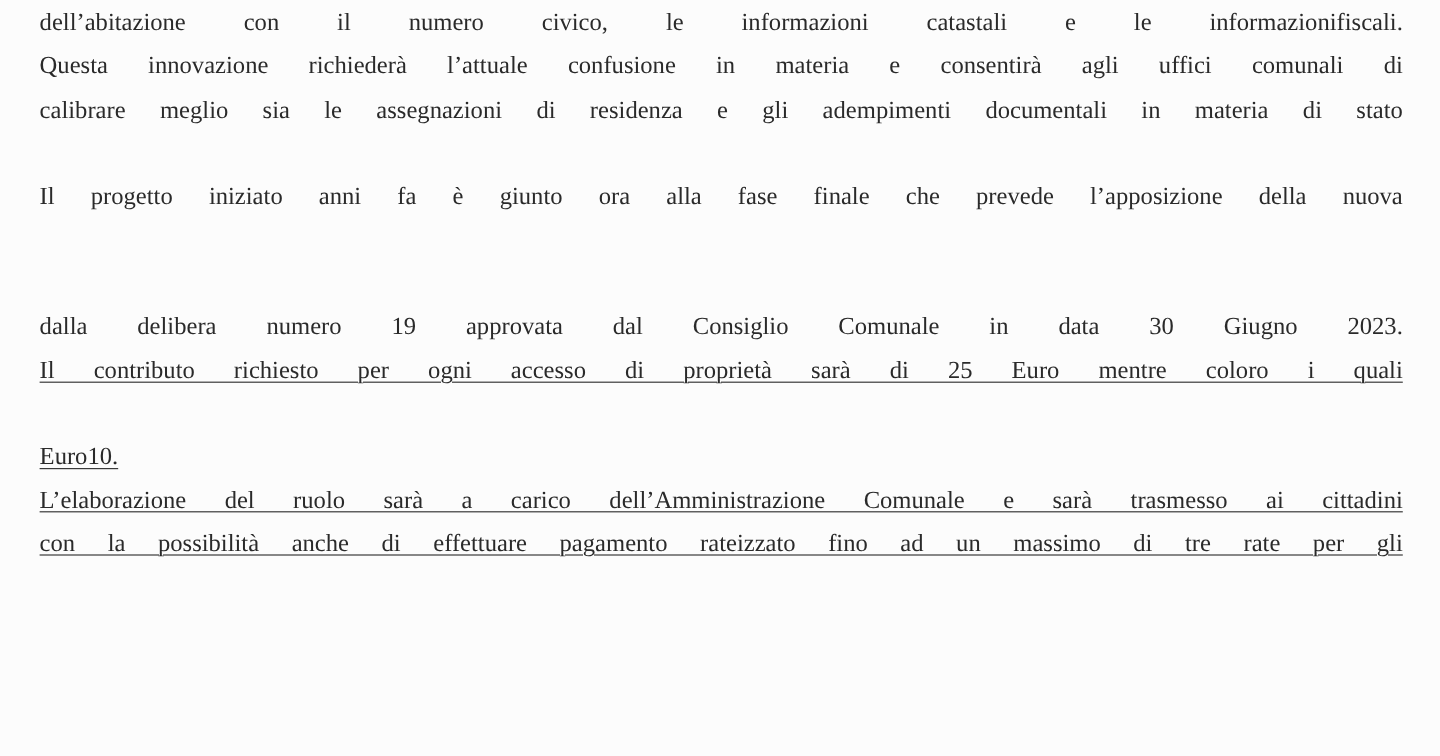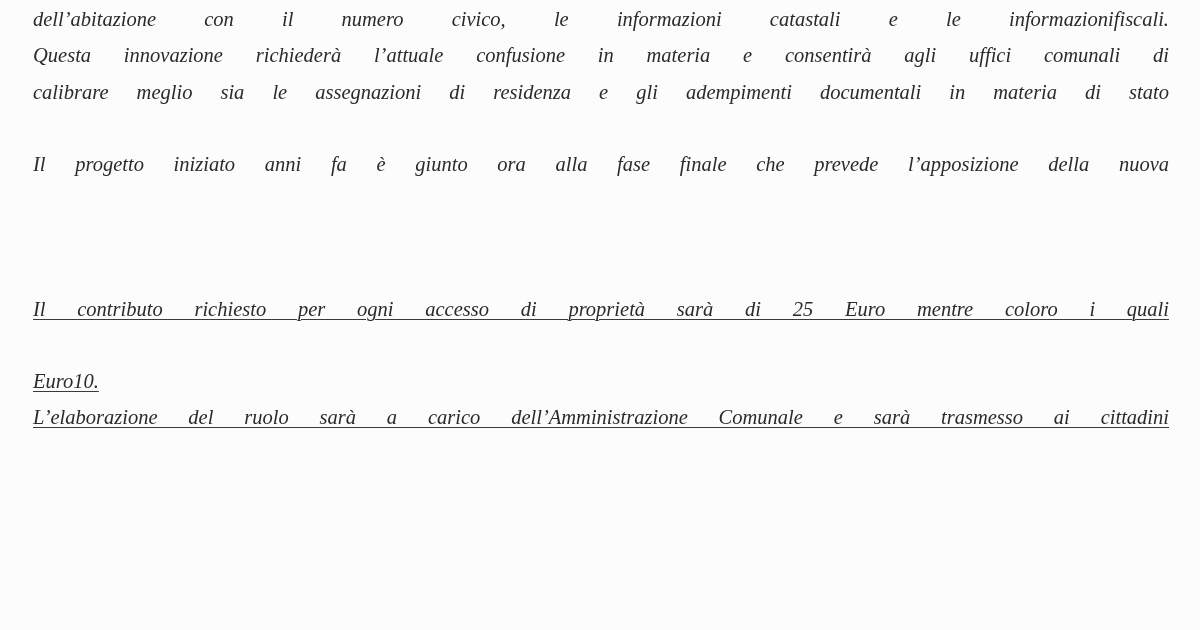--- a/index.html
+++ b/index.html
@@ -21,36 +21,37 @@
       position: absolute;
       left: 33px;
       width: 1136px;
       font-family: "Liberation Serif", "DejaVu Serif", serif;
       font-size: 20.5px;
       line-height: 26px;
       color: #2a2a2a;
       white-space: nowrap;
       text-align: justify;
       text-align-last: justify;
-      font-style: italic;
     }
     .line.last {
       text-align-last: left;
     }
     .line.u {
       text-decoration: underline;
       text-decoration-thickness: 1px;
       text-underline-offset: 3px;
       text-decoration-color: #3a3a3a;
     }
   </style>
 </head>
 <body>
 
 <div class="page">
   <div class="line" style="top:6px">dell’abitazione con il numero civico, le informazioni catastali e le informazionifiscali.</div>
   <div class="line" style="top:42px">Questa innovazione richiederà l’attuale confusione in materia e consentirà agli uffici comunali di</div>
   <div class="line" style="top:79px">calibrare meglio sia le assegnazioni di residenza e gli adempimenti documentali in materia di stato</div>
   <div class="line" style="top:151px">Il progetto iniziato anni fa è giunto ora alla fase finale che prevede l’apposizione della nuova</div>
+  <div class="line" style="top:259px">dalla delibera numero  19 approvata dal Consiglio Comunale in data 30 Giugno 2023.</div>
   <div class="line u" style="top:296px">Il contributo richiesto per ogni accesso di proprietà sarà di 25  Euro mentre coloro i quali</div>
   <div class="line u last" style="top:368px; width:auto">Euro10.</div>
   <div class="line u" style="top:404px">L’elaborazione del ruolo sarà a carico dell’Amministrazione Comunale e sarà trasmesso ai cittadini</div>
+  <div class="line u" style="top:440px">con la possibilità anche di effettuare pagamento rateizzato fino ad un massimo di tre rate per gli</div>
 </div>
 
 </body></html>

